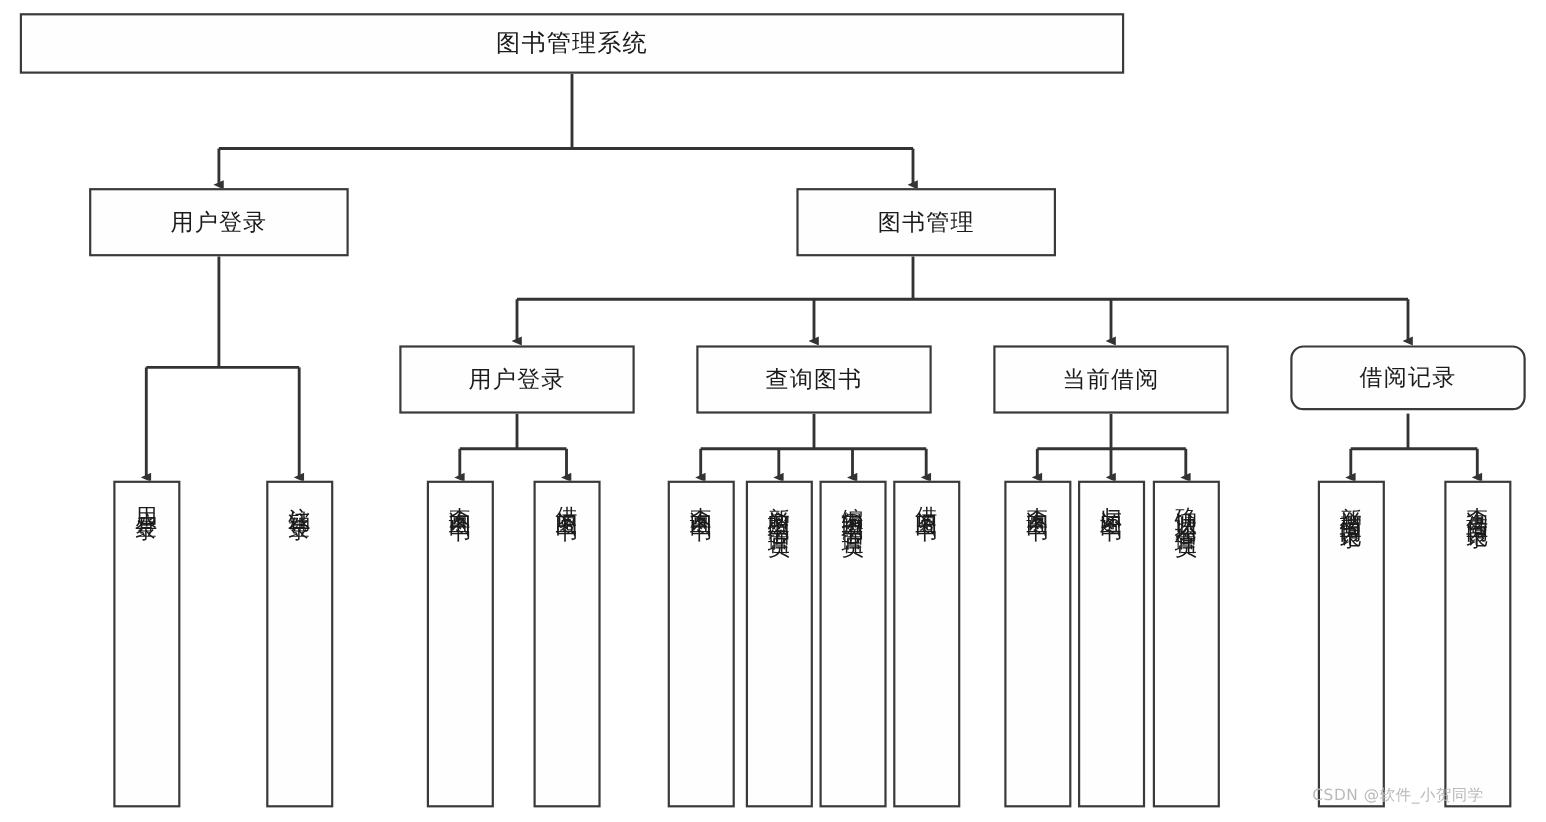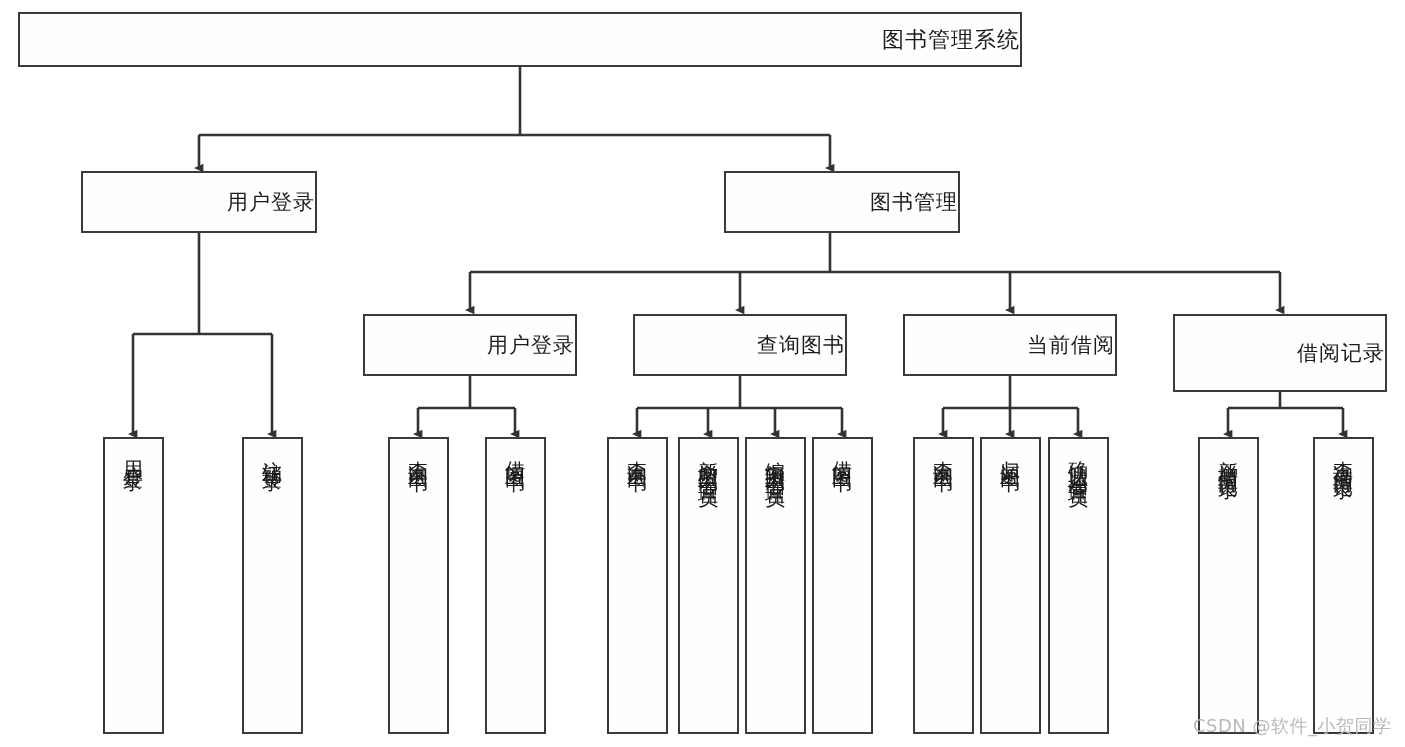--- a/index.html
+++ b/index.html
@@ -28,21 +28,21 @@
     height: 747px;
     pointer-events: none;
   }
   .node {
     position: absolute;
     box-sizing: border-box;
     background: #fefefe;
     border: 2px solid #3a3a3a;
     display: flex;
     align-items: center;
-    justify-content: flex-end;
+    justify-content: center;
     color: #1b1b1b;
   }
   .node .node-label {
     display: block;
     text-align: center;
     line-height: 1.15;
     letter-spacing: 1px;
   }
   
   .node.horizontal .node-label {
@@ -62,21 +62,21 @@
     writing-mode: vertical-rl;
     text-orientation: upright;
     font-size: 20px;
     line-height: 1.0;
     letter-spacing: 4px;
     white-space: nowrap;
   }
   .watermark {
     position: absolute;
     color: #b9b9b9;
-    font-size: 18px;
+    font-size: 14px;
     white-space: nowrap;
     letter-spacing: 0.5px;
     user-select: none;
   }
 </style>
 </head>
 <body>
 
 <div id="diagram-root">
 
@@ -153,21 +153,21 @@
   </div>
 
   <div class="node horizontal" style="left:633px; top:314px; width:214px; height:62px;">
     <span class="node-label">查询图书</span>
   </div>
 
   <div class="node horizontal" style="left:903px; top:314px; width:214px; height:62px;">
     <span class="node-label">当前借阅</span>
   </div>
 
-  <div class="node horizontal" style="left:1173px; top:314px; width:214px; height:78px;">
+  <div class="node horizontal" style="left:1173px; top:314px; width:214px; height:59px;border-radius:12px;">
     <span class="node-label">借阅记录</span>
   </div>
 
   <div class="node vertical" style="left:103px; top:437px; width:61px; height:297px;">
     <span class="node-label">用户登录</span>
   </div>
 
   <div class="node vertical" style="left:242px; top:437px; width:61px; height:297px;">
     <span class="node-label">注销登录</span>
   </div>

